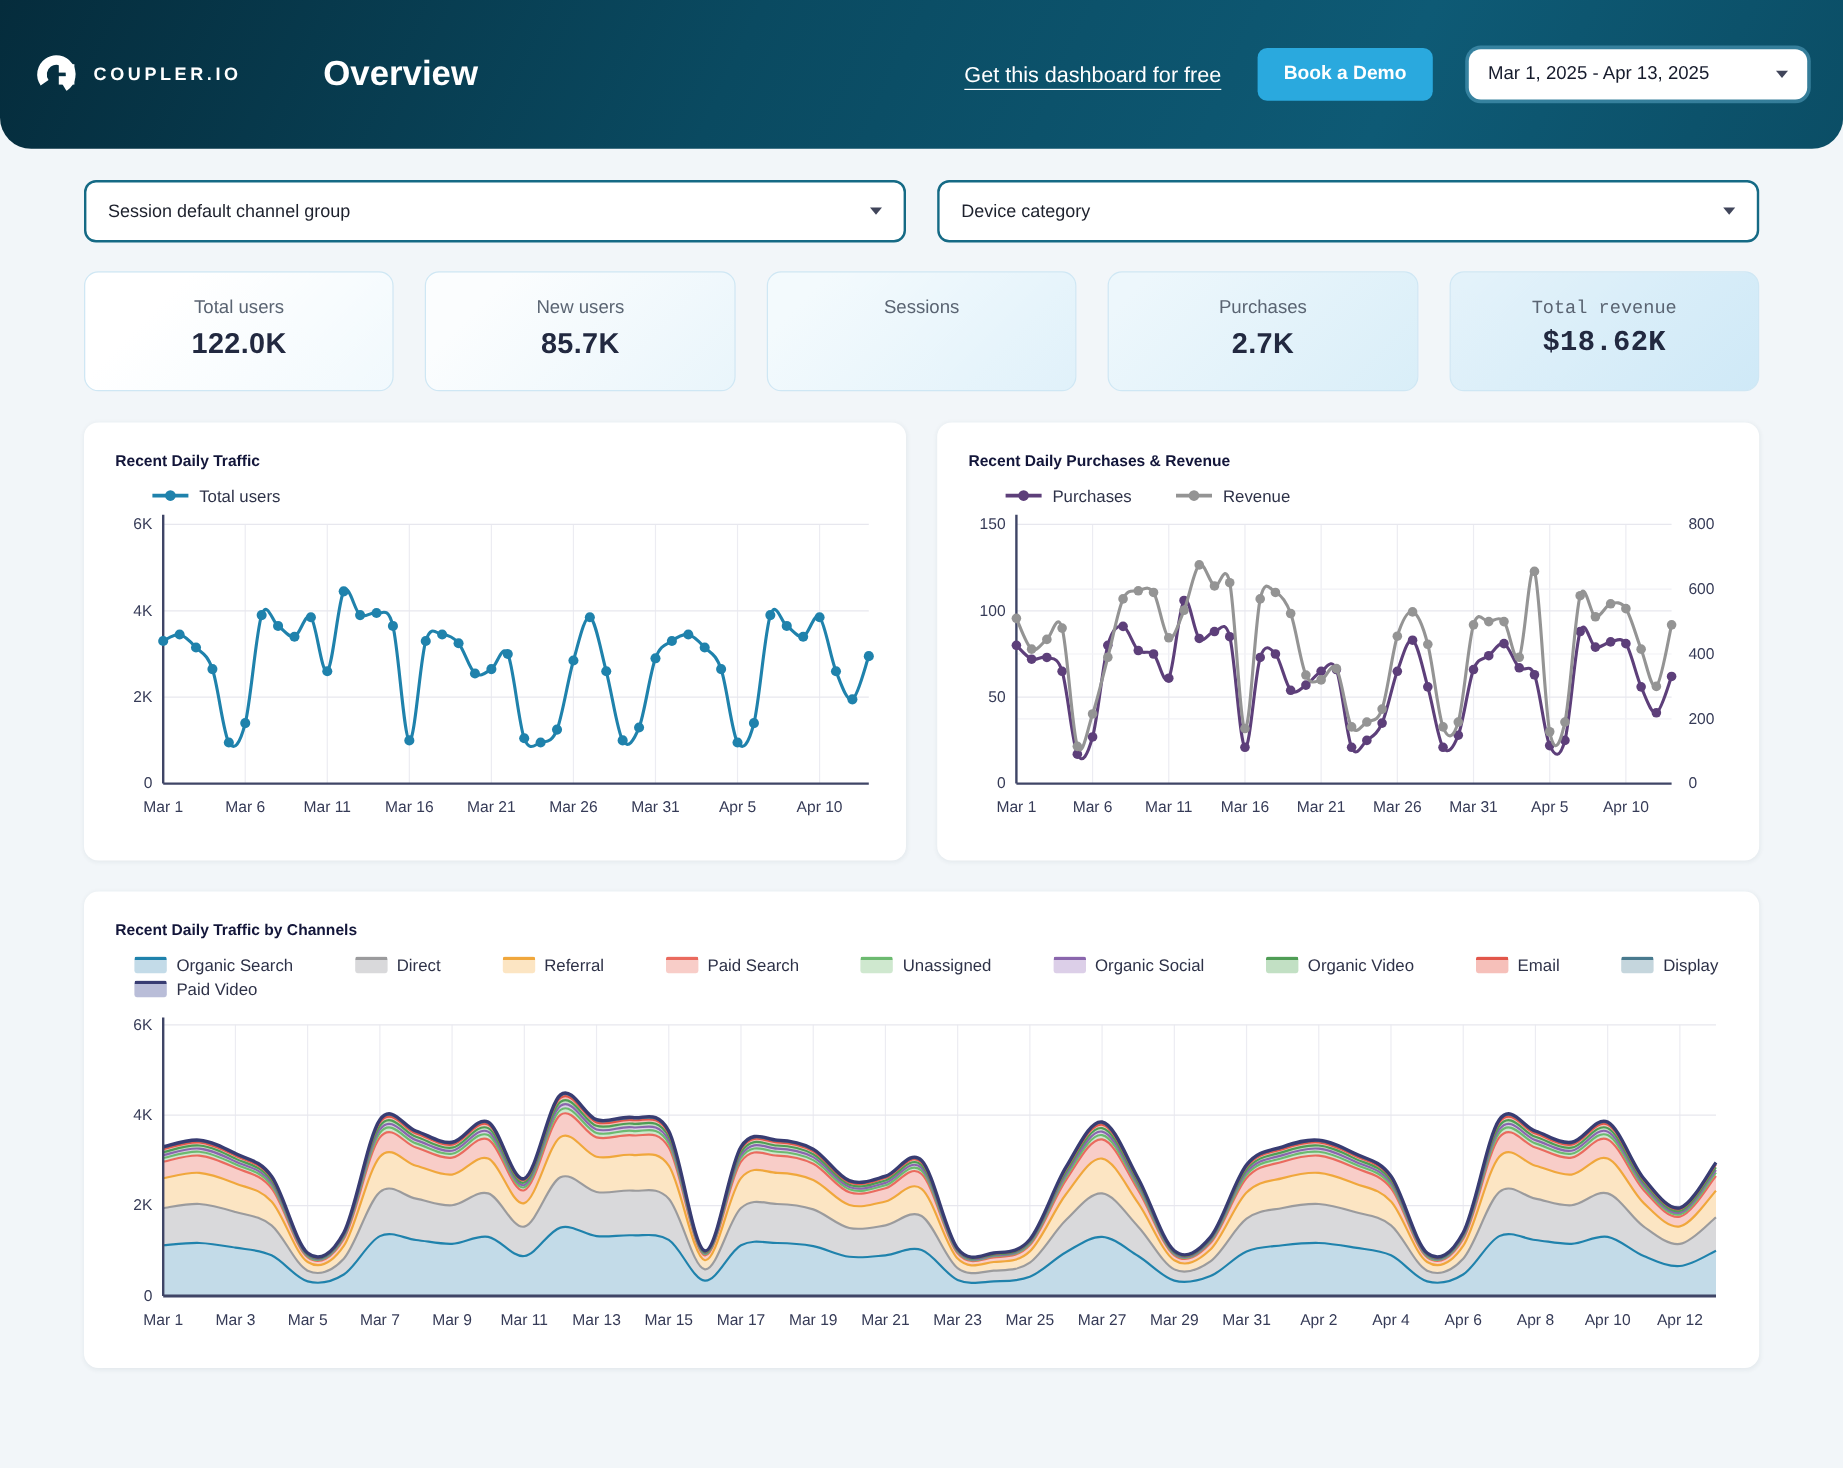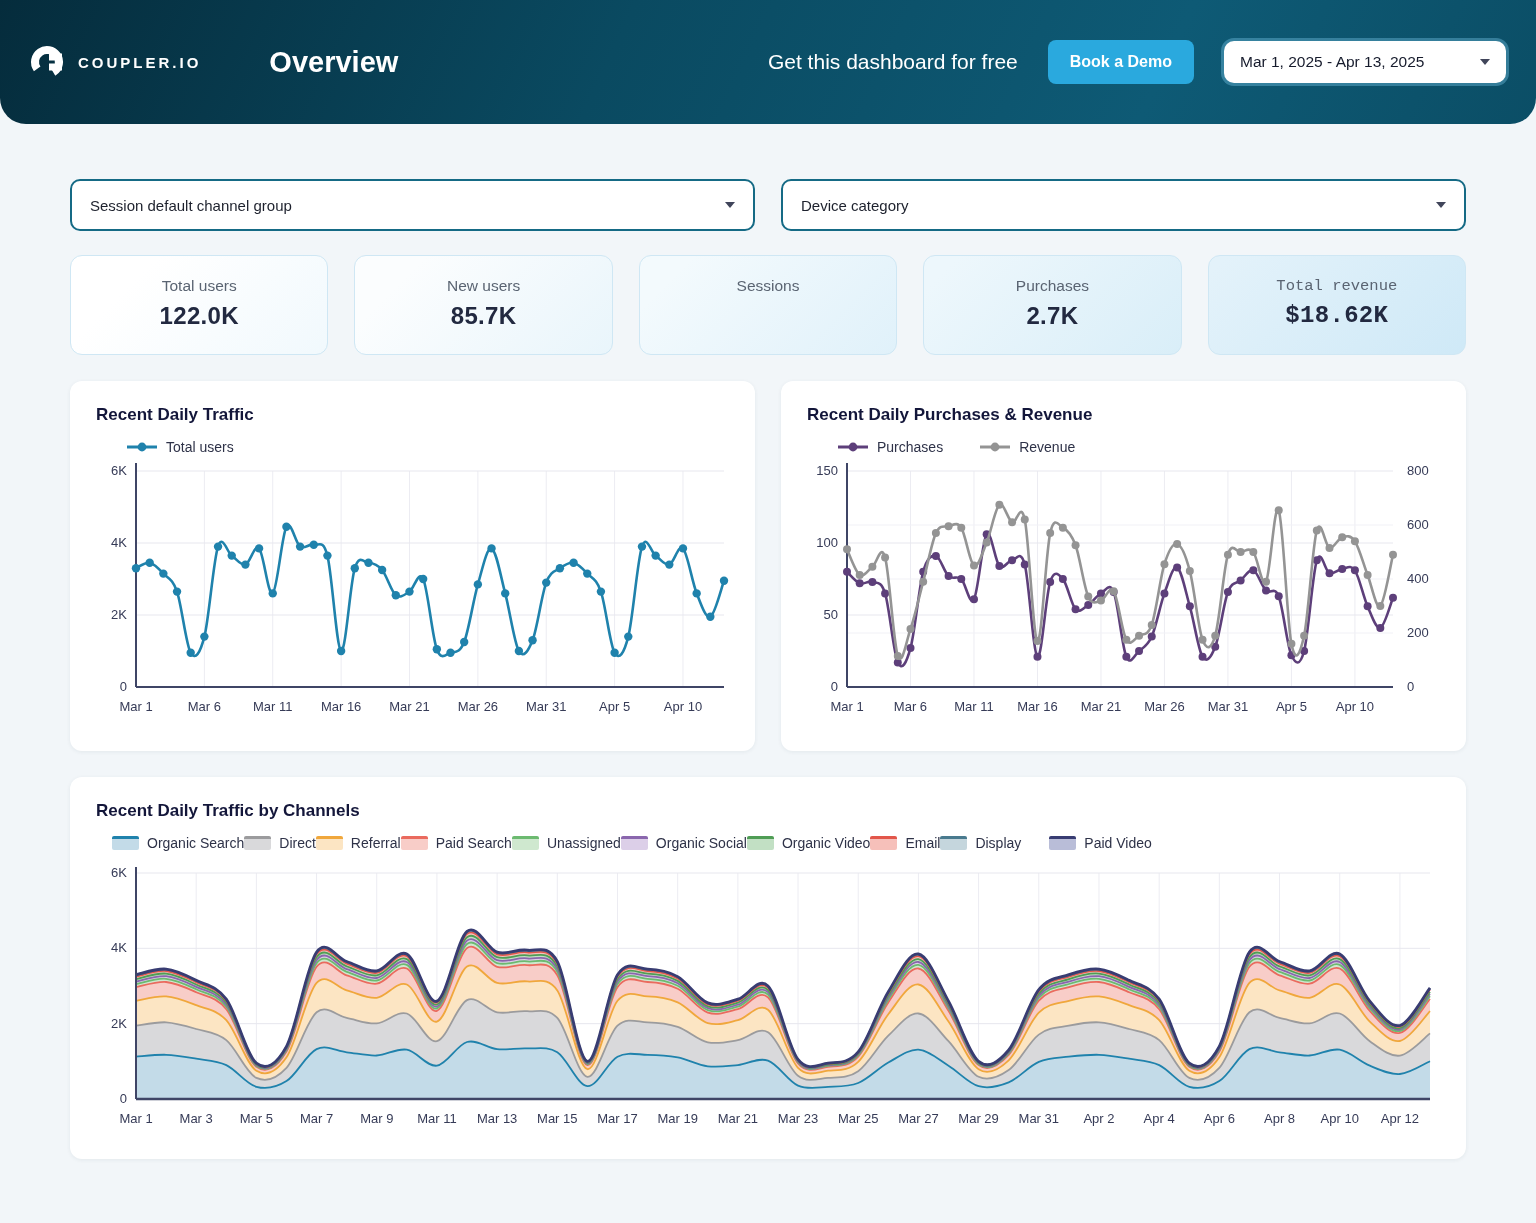--- a/index.html
+++ b/index.html
@@ -5,57 +5,57 @@
   html,body{margin:0;padding:0;background:#f2f6f9;font-family:"Liberation Sans",sans-serif;}
   .page{width:1536px;min-height:1223px;background:#f2f6f9;}
 
   
   .app-header{height:124px;background:linear-gradient(115deg,#052c3c 0%,#0a4a61 40%,#0e5a75 75%,#0b4e66 100%);
     border-radius:0 0 26px 26px;display:flex;align-items:center;padding:0 30px;box-sizing:border-box;}
   .brand{display:flex;align-items:center;gap:12px;}
   .brand-text{color:#fff;font-size:15px;font-weight:700;letter-spacing:3px;}
   .page-title{color:#fff;font-size:29px;font-weight:700;margin:0 0 0 68px;}
   .header-right{margin-left:auto;display:flex;align-items:center;gap:30px;}
-  .header-link{color:#fff;font-size:21px;text-underline-offset:6px;cursor:pointer;}
+  .header-link{color:#fff;font-size:18px;text-decoration:underline;text-underline-offset:6px;cursor:pointer;}
   .cta-btn{background:#2aa9de;color:#fff;font-weight:700;font-size:16px;border:none;border-radius:8px;
     padding:13px 22px;cursor:pointer;font-family:inherit;}
   .date-select{background:#fff;border-radius:10px;padding:12px 16px;display:flex;align-items:center;
     justify-content:space-between;width:250px;font-size:15.5px;color:#161b2c;cursor:pointer;
     box-shadow:0 0 0 3px rgba(120,200,235,.38);}
   .caret{width:0;height:0;border-left:5px solid transparent;border-right:5px solid transparent;border-top:6px solid #40455a;}
 
   
   .filters{display:flex;gap:26px;padding:26px 70px 0;}
   .filter{flex:1;background:#fff;border:2px solid #156a85;border-radius:10px;height:52px;display:flex;
     align-items:center;justify-content:space-between;padding:0 18px;font-size:15px;color:#1d212d;
-    box-sizing:border-box;cursor:pointer;margin-top:29px;}
+    box-sizing:border-box;cursor:pointer;}
 
   
   .kpis{display:flex;gap:26px;padding:24px 70px 0;}
   .kpi{flex:1;border-radius:12px;border:1px solid #cfe7f4;text-align:center;padding:21px 0 24px;}
   .kpi:nth-child(1){background:linear-gradient(135deg,#ffffff 25%,#f1f9fd);}
   .kpi:nth-child(2){background:linear-gradient(135deg,#fbfdfe 20%,#e9f5fb);}
   .kpi:nth-child(3){background:linear-gradient(135deg,#f3fafd 15%,#e0f1fa);}
   .kpi:nth-child(4){background:linear-gradient(135deg,#edf7fc 10%,#d9eef8);}
   .kpi:nth-child(5){background:linear-gradient(135deg,#e3f2fa 5%,#cfe9f7);font-family:Liberation Mono, monospace;}
   .kpi-label{font-size:15.5px;color:#5a6472;margin-bottom:7px;}
   .kpi-value{font-size:24px;color:#222940;font-weight:600;letter-spacing:.3px;}
 
   
   .section-title{font-size:31px;font-weight:800;color:#13163a;margin:38px 70px 0;}
   .charts-row{display:flex;gap:26px;padding:26px 70px 0;}
   .card{background:#fff;border-radius:12px;box-shadow:0 1px 4px rgba(30,50,70,.07);padding:24px 26px;box-sizing:border-box;}
   .chart-card{flex:1;min-width:0;}
   .bottom-row{padding:26px 70px 28px;}
-  .chart-title{font-size:17px;font-weight:700;color:#13163a;margin:0 0 14px;}
+  .chart-title{font-size:13px;font-weight:700;color:#13163a;margin:0 0 14px;}
 
   
   .legend{display:flex;align-items:center;gap:36px;margin:0 0 0 30px;}
   .legend-item{display:flex;align-items:center;gap:8px;font-size:14px;color:#2e3248;white-space:nowrap;}
-  .legend3{display:flex;flex-direction:row;gap:28px;margin:2px 8px 10px 16px;}
+  .legend3{display:flex;flex-direction:column;gap:4px;margin:2px 8px 10px 16px;}
   .legend3-row{display:flex;align-items:center;justify-content:space-between;}
   .legend3-row.single{justify-content:flex-start;}
   .area-swatch{width:27px;height:11px;border-radius:2px;}
   svg{display:block;}
 </style>
 </head>
 <body>
 
 <div class="page">
 

